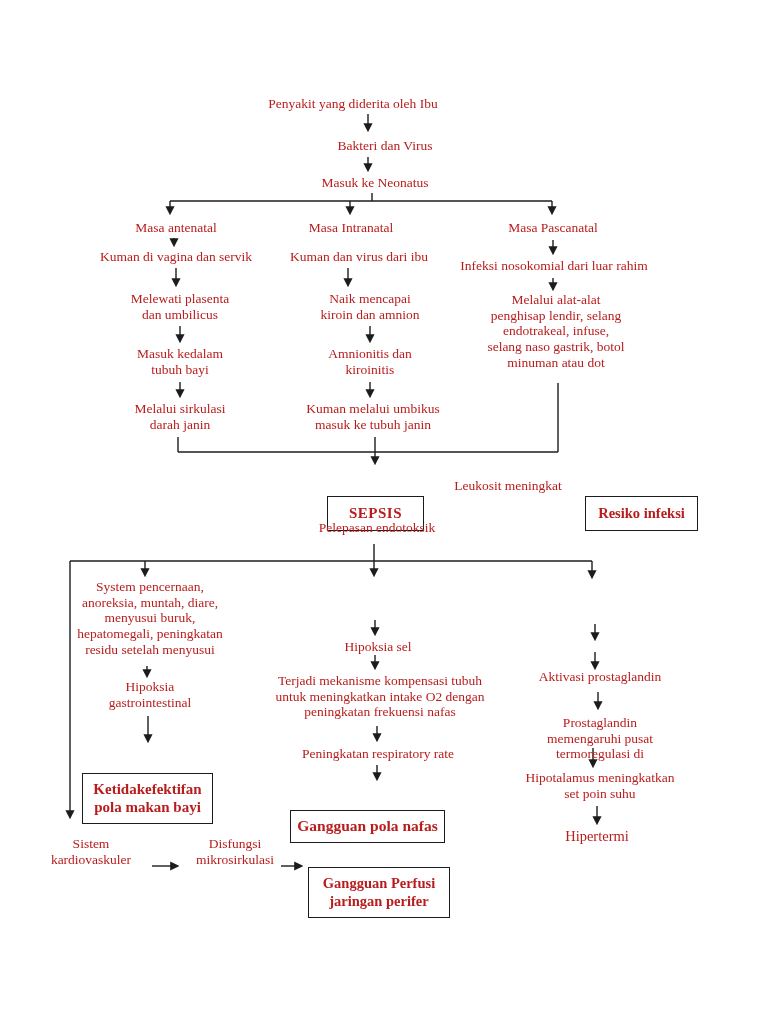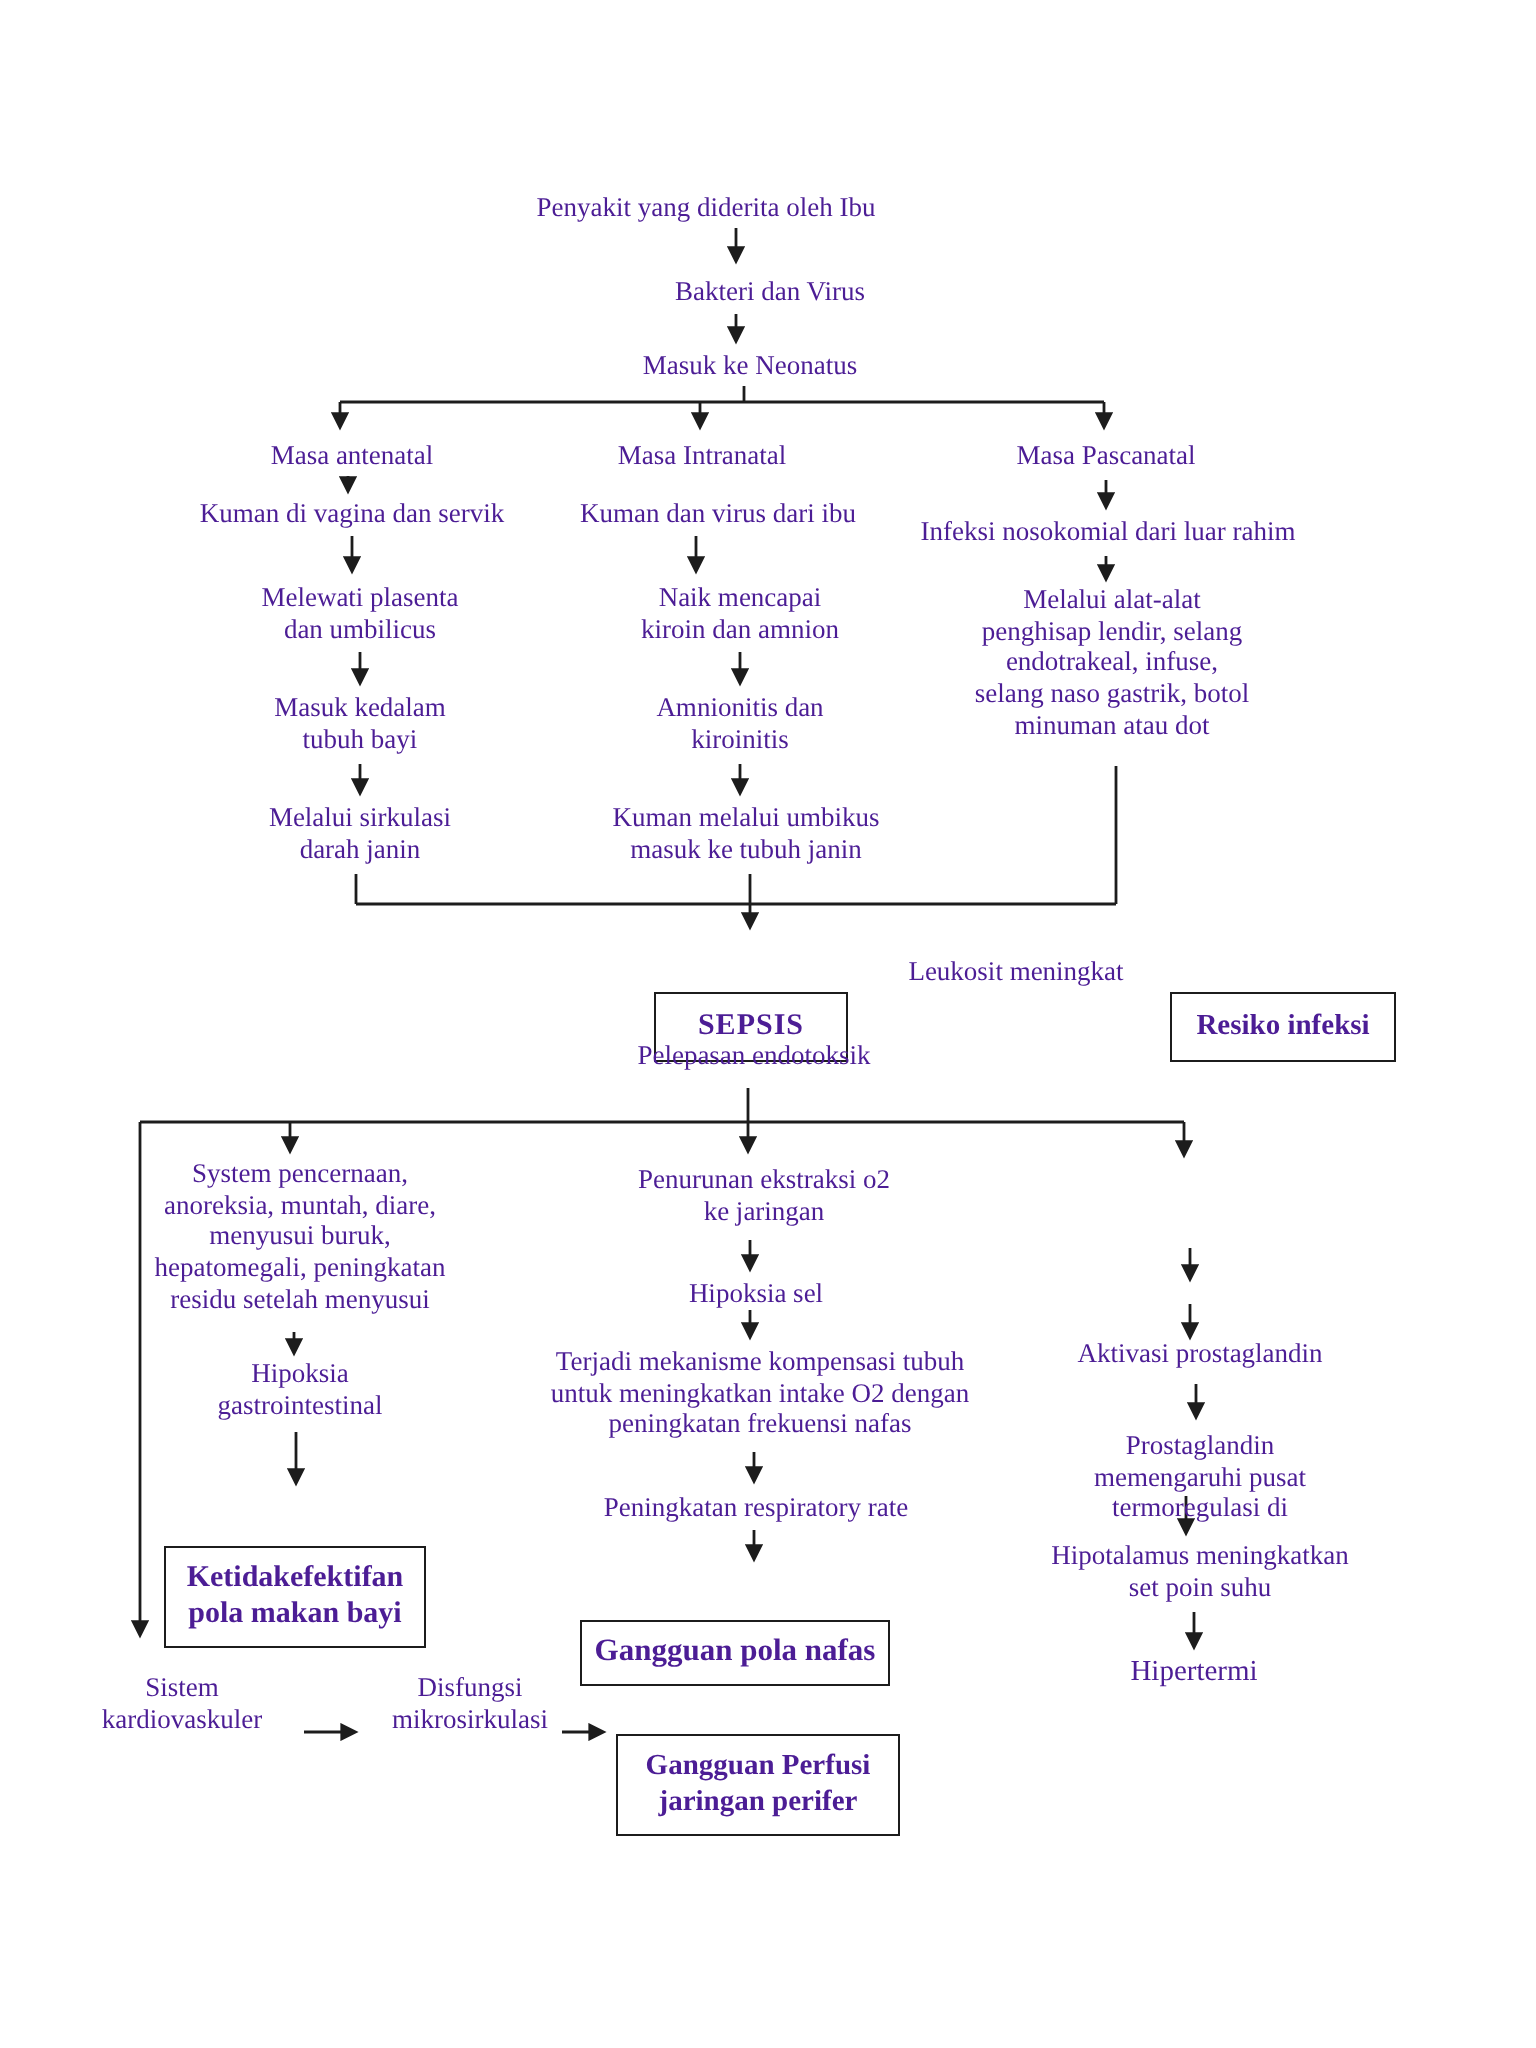--- a/index.html
+++ b/index.html
@@ -1,18 +1,18 @@
 <!DOCTYPE html>
 <html><head>
 <meta charset="utf-8">
 <style>
   html,body { margin:0; padding:0; background:#ffffff; }
   #page {
     position:relative; width:768px; height:1024px; background:#ffffff;
-    font-family:"Liberation Serif","DejaVu Serif",serif; color:#4c1d95;
+    font-family:"Liberation Serif","DejaVu Serif",serif; color:#b91c1c;
     overflow:hidden;
   }
   #wires { position:absolute; left:0; top:0; z-index:1; }
   .tnode {
     position:absolute; transform:translateX(-50%);
     text-align:center; white-space:pre-line;
     font-size:13.5px; line-height:1.16; z-index:2;
   }
   .bnode {
     position:absolute; box-sizing:border-box; border:1.6px solid #1c1c1c;
@@ -144,22 +144,20 @@
   <div class="tnode" style="left:150px;top:579px">System pencernaan,
 anoreksia, muntah, diare,
 menyusui buruk,
 hepatomegali, peningkatan
 residu setelah menyusui</div>
   <div class="tnode" style="left:150px;top:679px">Hipoksia
 gastrointestinal</div>
   <div class="bnode" style="left:82px;top:747px;width:131px;height:51px;font-size:15px">Ketidakefektifan
 pola makan bayi</div>
 
-  <div class="tnode" style="left:382px;top:582px">Penurunan ekstraksi o2
-ke jaringan</div>
   <div class="tnode" style="left:378px;top:639px">Hipoksia sel</div>
   <div class="tnode" style="left:380px;top:673px">Terjadi mekanisme kompensasi tubuh
 untuk meningkatkan intake O2 dengan
 peningkatan frekuensi nafas</div>
   <div class="tnode" style="left:378px;top:746px">Peningkatan respiratory rate</div>
   <div class="bnode" style="left:290px;top:784px;width:155px;height:33px;font-size:15.5px">Gangguan pola nafas</div>
 
   <div class="tnode" style="left:600px;top:669px">Aktivasi prostaglandin</div>
   <div class="tnode" style="left:600px;top:715px">Prostaglandin
 memengaruhi pusat

